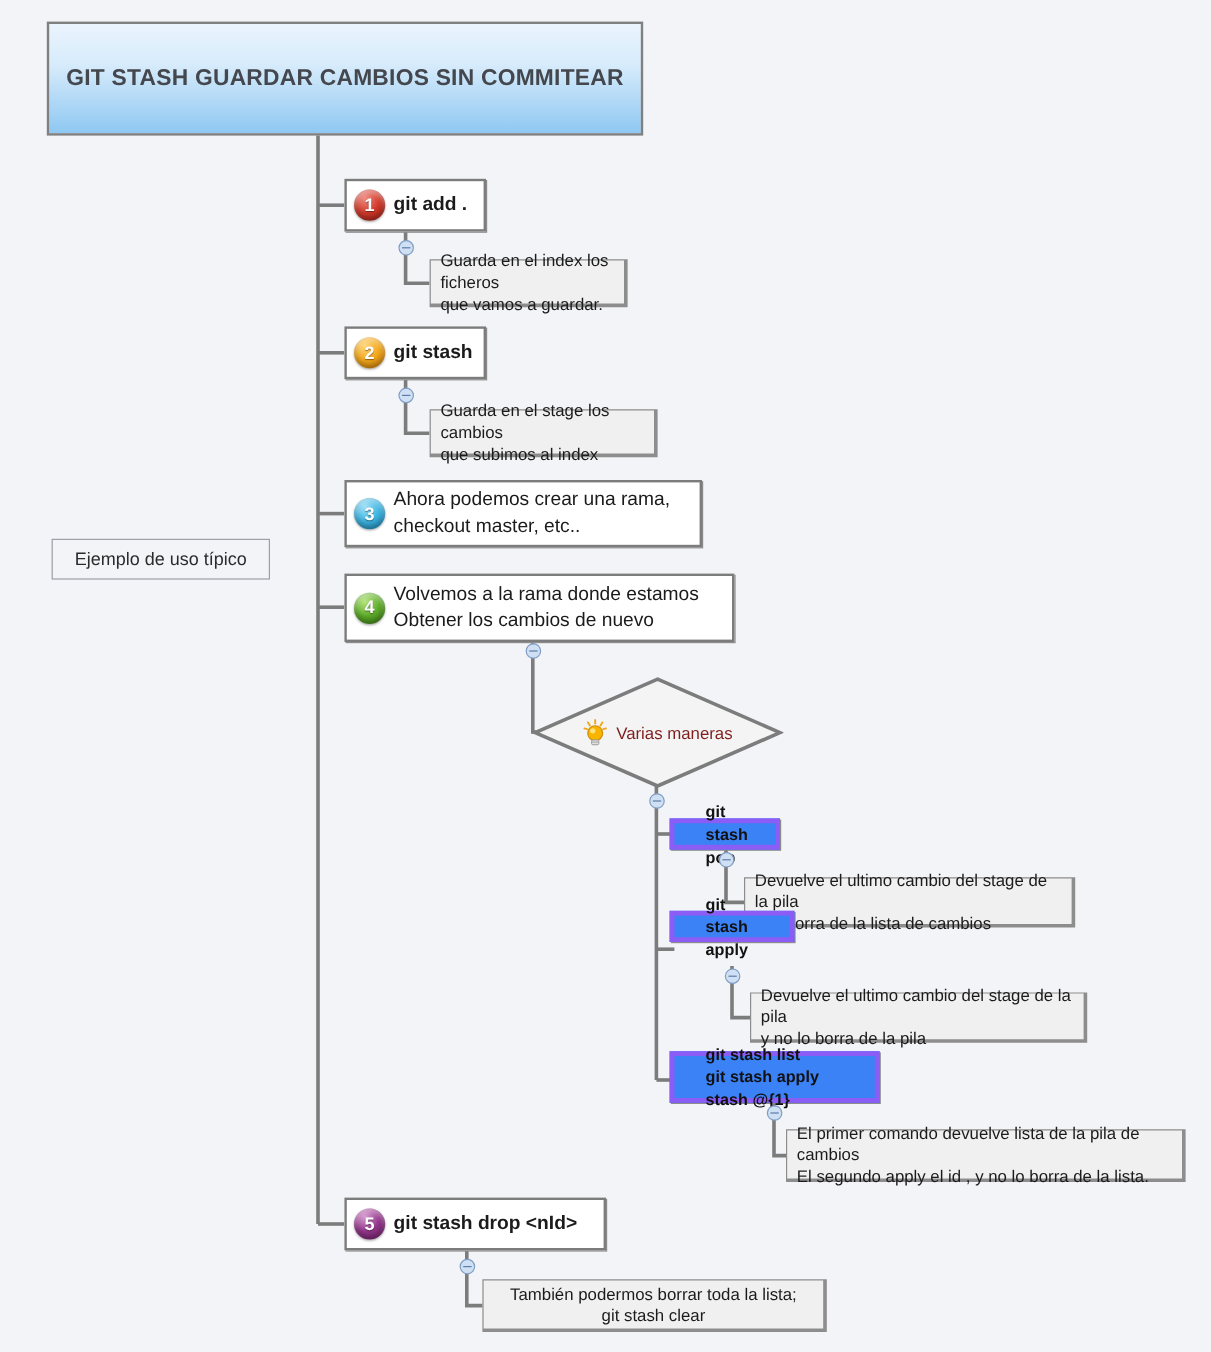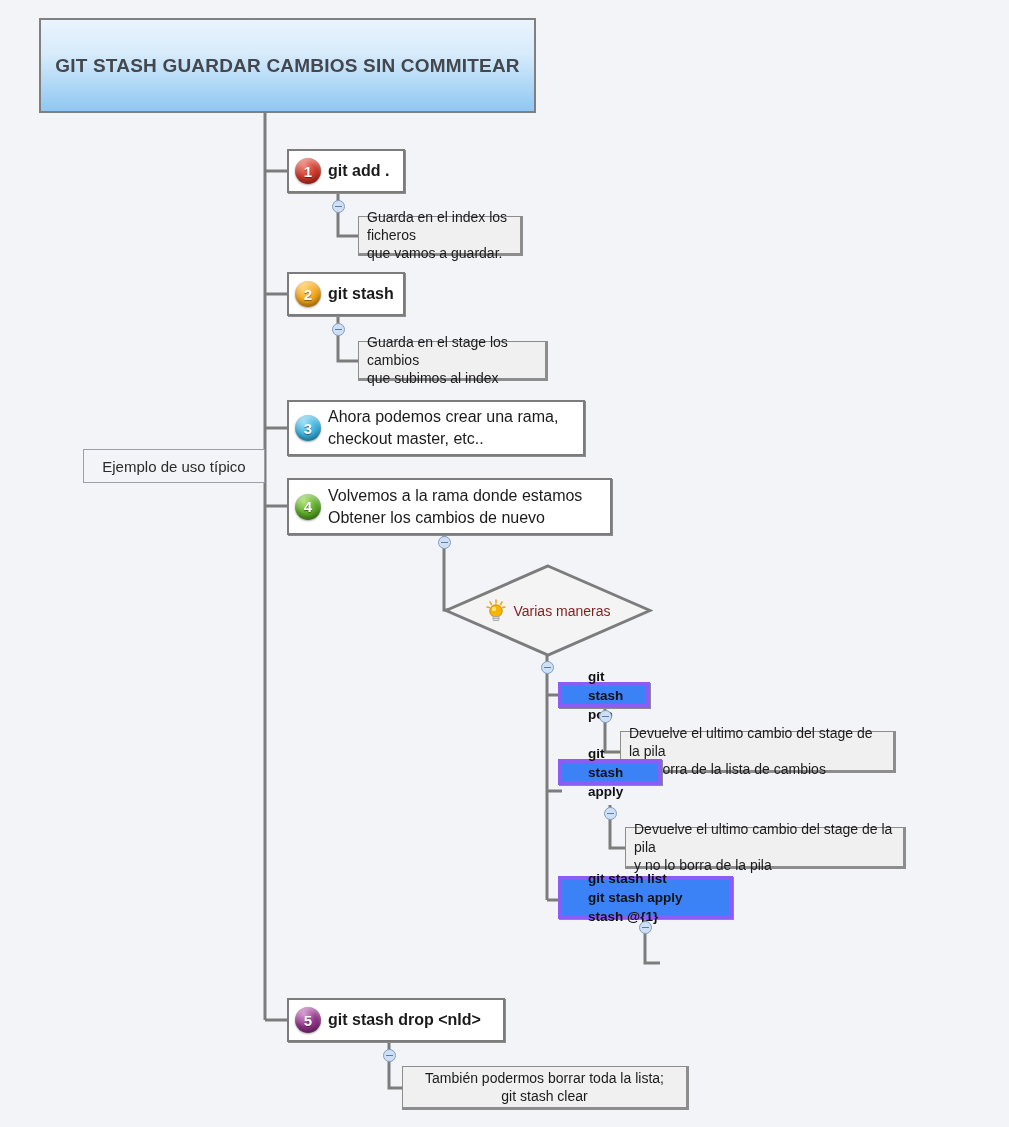--- a/index.html
+++ b/index.html
@@ -55,21 +55,20 @@
   }
 
   
   .tag-node {
     border: 1px solid #9aa0a6;
     border-radius: 0;
     background: #f2f4f8;
     display: flex;
     align-items: center;
     justify-content: center;
-    margin-left: 40px;
   }
   .tag-label {
     font-size: 15px;
     color: #2b2b2b;
   }
 
   
   .box-node {
     border: 2px solid #7c7c7c;
     background: #ffffff;
@@ -313,20 +312,24 @@
   <div class="node note-node" style="left:625px; top:827px; width:281px; height:42px;">
     <span class="note-text">Devuelve el ultimo cambio del stage de la pila
 y no lo borra de la pila</span>
   </div>
 
   <div class="node cmd-node" style="left:558px; top:876px; width:175px; height:43px;">
     <span class="cmd-text">git stash list
 git stash apply stash @{1}</span>
   </div>
   <div class="collapse-toggle" style="left:639px; top:921px;"></div>
+  <div class="node note-node" style="left:655px; top:941px; width:333px; height:44px;">
+    <span class="note-text">El primer comando devuelve lista de la pila de cambios
+El segundo apply el id , y no lo borra de la lista.</span>
+  </div>
 
   <div class="node box-node" style="left:287px; top:998px; width:218px; height:44px;">
     <span class="badge badge-5">5</span>
     <span class="box-text bold">git stash drop &lt;nId&gt;</span>
   </div>
   <div class="collapse-toggle" style="left:383px; top:1049px;"></div>
   <div class="node note-node" style="left:402px; top:1066px; width:287px; height:44px;">
     <span class="note-text center">También podermos borrar toda la lista;
 git stash clear</span>
   </div>

